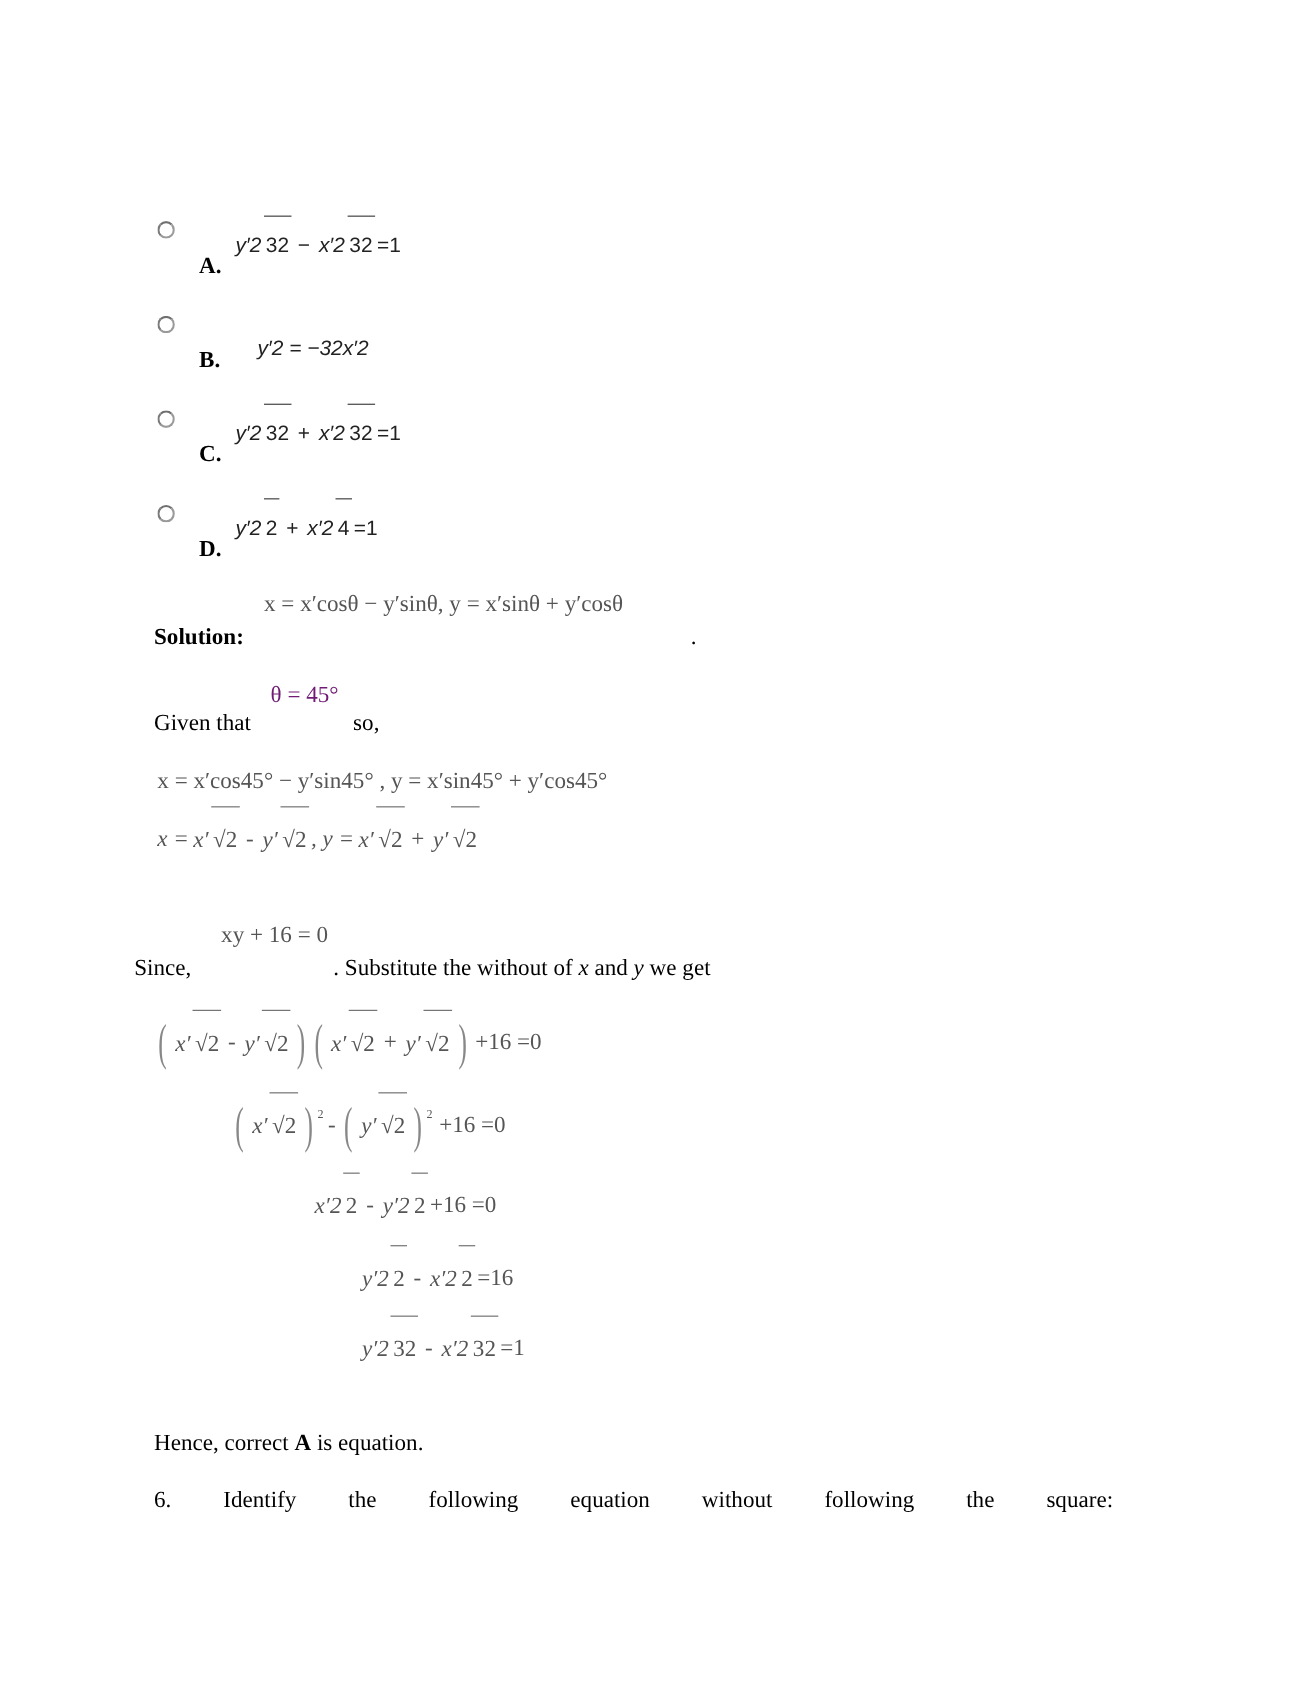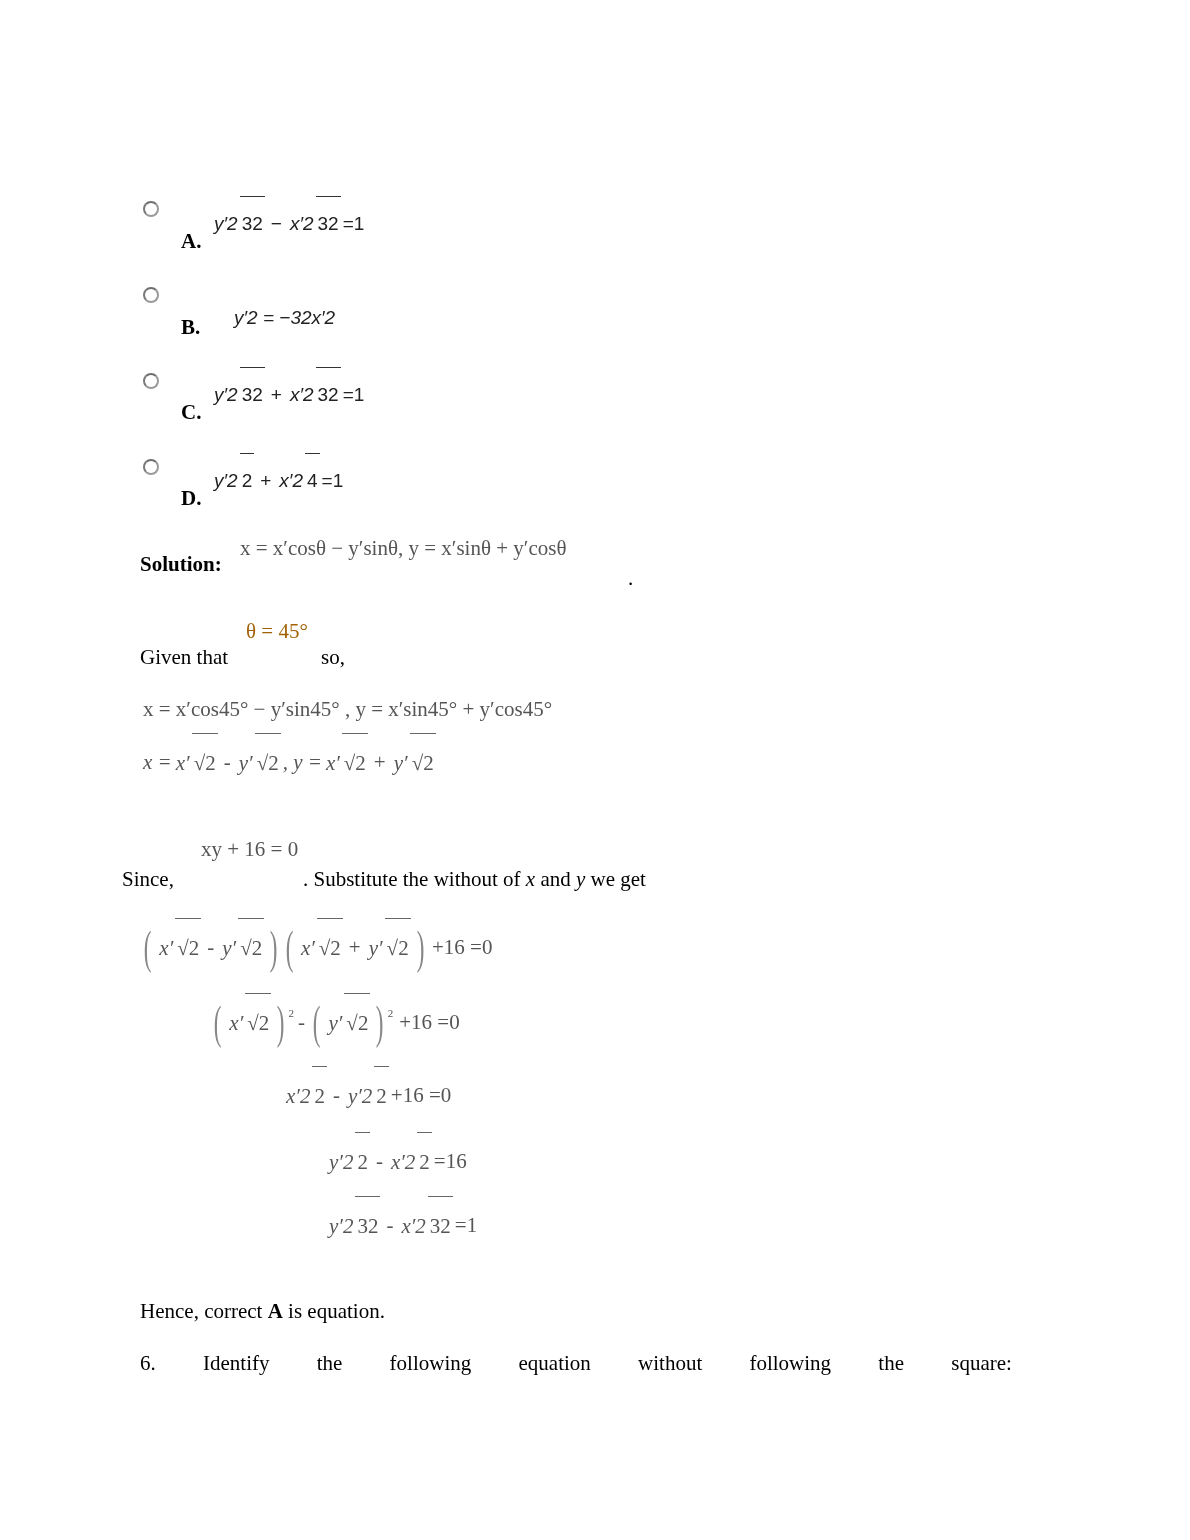--- a/index.html
+++ b/index.html
@@ -74,24 +74,24 @@
     </span>
   <span class="op">+</span>
   <span class="frac">
       <span class="num it">x′2</span>
       <span class="den">4</span>
     </span>
   <span>=1</span>
 </div>
 
 <div class="abs meq" style="left:240px;top:536px;">x = x′cosθ − y′sinθ, y = x′sinθ + y′cosθ</div>
-<div class="abs txt bold" style="left:140px;top:552px;">Solution:</div>
+<div class="abs txt bold" style="left:140px;top:566px;">Solution:</div>
 <div class="abs txt" style="left:628px;top:566px;">.</div>
 
-<div class="abs meq" style="left:246px;top:619px;color:#a16207;">θ = 45°</div>
+<div class="abs meq" style="left:246px;top:619px;color:#701a75;">θ = 45°</div>
 <div class="abs txt" style="left:140px;top:645px;">Given that</div>
 <div class="abs txt" style="left:321px;top:645px;">so,</div>
 
 <div class="abs meq" style="left:143px;top:697px;">x = x′cos45° − y′sin45° , y = x′sin45° + y′cos45°</div>
 
 <div class="abs meq" style="left:143px;top:733px;">
   <span class="it">x =</span>
   <span class="frac">
       <span class="num it">x′</span>
       <span class="den">√2</span>

